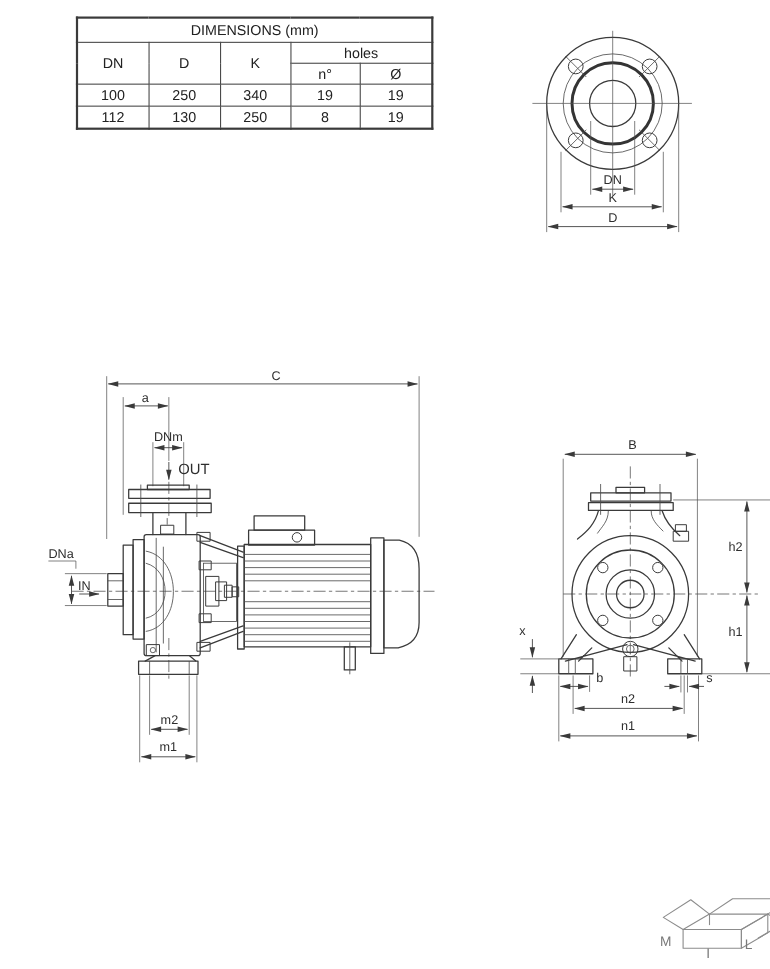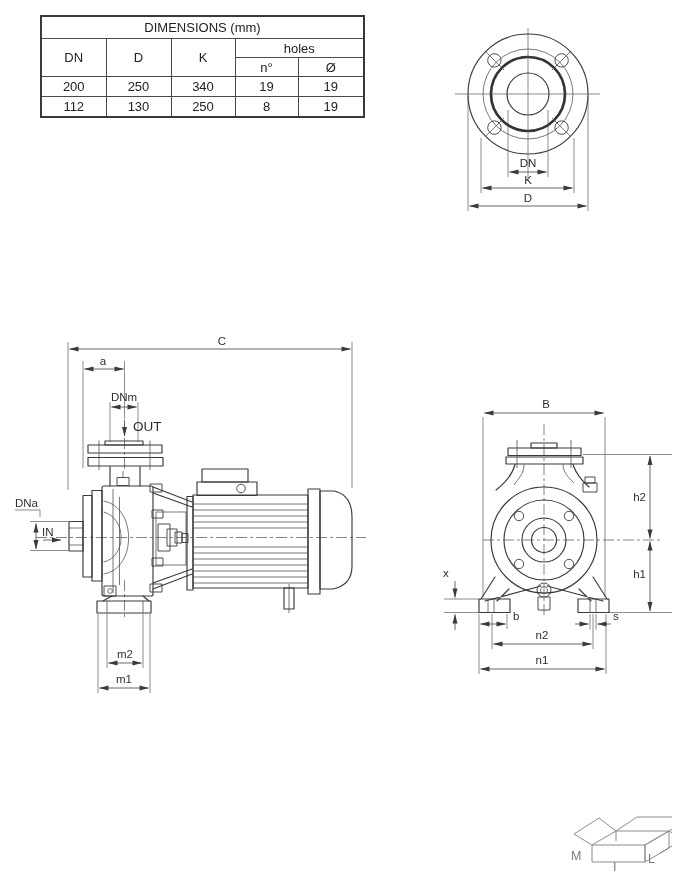--- a/index.html
+++ b/index.html
@@ -1,17 +1,17 @@
 <!DOCTYPE html>
 <html><head>
 <meta charset="utf-8">
 <style>
   html,body{margin:0;padding:0;background:#fff;}
   #page{position:relative;width:672px;height:881px;background:#fff;overflow:hidden;
-        font-family:"Liberation Sans",sans-serif;}
+        font-family:"Liberation Sans",sans-serif;margin-left:29px;}
   
   #dims-table{position:absolute;left:40px;top:15px;width:323px;border-collapse:collapse;
               table-layout:fixed;font-size:13px;color:#222;}
   #dims-table td{border:1px solid #4a4a4a;text-align:center;vertical-align:middle;
                  padding:0;line-height:1;}
   #dims-table{border:2px solid #3a3a3a;}
   #dims-table .title-row td{height:21px;}
   #dims-table .holes-row td{height:18px;}
   #dims-table .sub-row td{height:18px;}
   #dims-table .data-row td{height:19px;}
@@ -50,21 +50,21 @@
       <td rowspan="2">DN</td>
       <td rowspan="2">D</td>
       <td rowspan="2">K</td>
       <td colspan="2">holes</td>
     </tr>
     <tr class="sub-row">
       <td>n°</td>
       <td>Ø</td>
     </tr>
     <tr class="data-row">
-      <td>200</td>
+      <td>100</td>
       <td>250</td>
       <td>340</td>
       <td>19</td>
       <td>19</td>
     </tr>
     <tr class="data-row">
       <td>112</td>
       <td>130</td>
       <td>250</td>
       <td>8</td>

